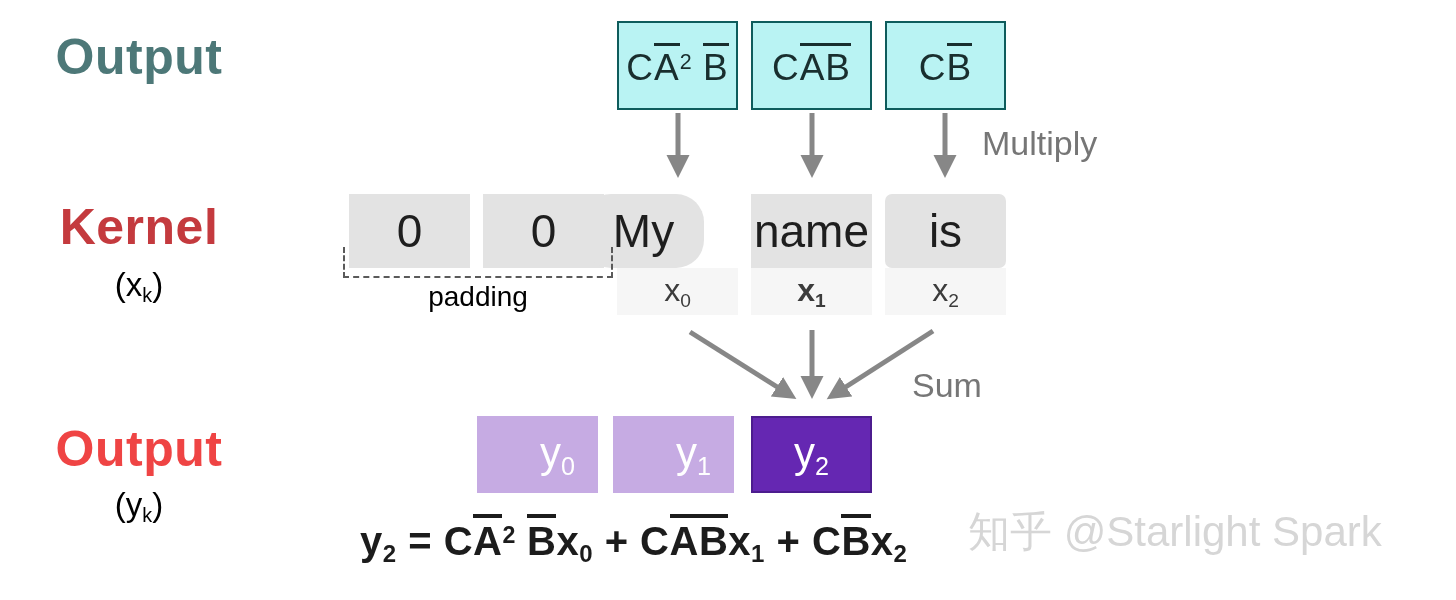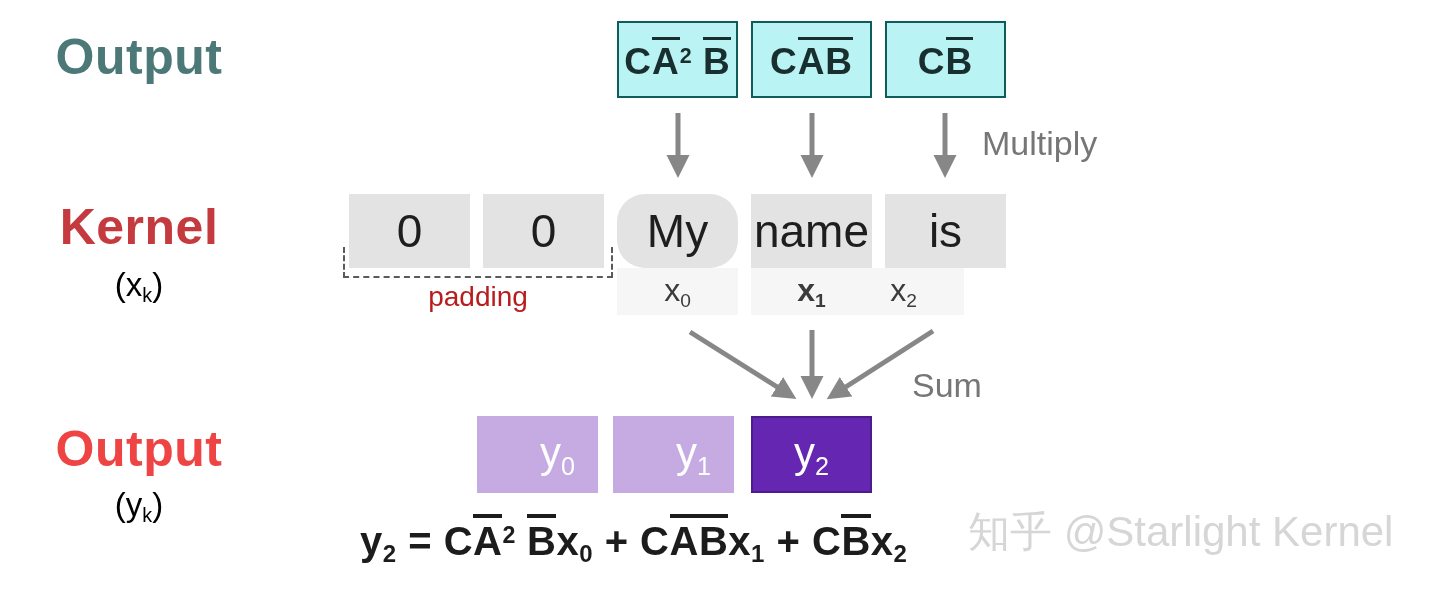--- a/index.html
+++ b/index.html
@@ -16,47 +16,47 @@
   .side-label{position:absolute;left:30px;width:218px;text-align:center;font-weight:700;letter-spacing:.5px;}
   .kernel-label{top:28px;font-size:50px;color:#4d7878;}
   .input-label{top:198px;font-size:50px;color:#c43a3e;}
   .output-label{top:420px;font-size:50px;color:#ef4444;}
   .side-sub{position:absolute;left:30px;width:218px;text-align:center;font-size:33px;color:#000000;font-weight:400;}
   .input-sub-label{top:266px;}
   .output-sub-label{top:486px;}
 
   
   .kbox{
-    position:absolute;top:21px;width:121px;height:77px;box-sizing:border-box;
+    position:absolute;top:21px;width:121px;height:89px;box-sizing:border-box;
     background:#b9f3f3;border:2px solid #0e5c5c;
     display:flex;align-items:center;justify-content:center;
-    font-size:37px;font-weight:700;color:#192e2e;letter-spacing:1px;
+    font-size:37px;font-weight:400;color:#192e2e;letter-spacing:1px;
   }
   .kbox-1{left:617px;} .kbox-2{left:751px;} .kbox-3{left:885px;}
 
   
   .icell{
     position:absolute;top:194px;width:121px;height:74px;
     background:#e3e3e3;display:flex;align-items:center;justify-content:center;
     font-size:46px;font-weight:500;color:#1e1e1e;
   }
-  .icell-1{left:349px;} .icell-2{left:483px;} .icell-3{left:617px;border-radius:28px;} .icell-4{left:751px;} .icell-5{left:885px;}
+  .icell-1{left:349px;} .icell-2{left:483px;} .icell-3{left:583px;border-radius:28px;} .icell-4{left:751px;} .icell-5{left:885px;border-radius:7px;}
   .isub{
     position:absolute;top:268px;width:121px;height:47px;
     background:#f6f6f6;display:flex;align-items:center;justify-content:center;
     font-size:32px;font-weight:400;color:#3c3c3c;
   }
-  .isub-1{left:617px;} .isub-2{left:751px;font-weight:bold;} .isub-3{left:843px;justify-content:center;}
+  .isub-1{left:617px;} .isub-2{left:751px;font-weight:bold;} .isub-3{left:885px;justify-content:center;}
 
   
   .padding-bracket{
     position:absolute;left:343px;top:247px;width:270px;height:31px;box-sizing:border-box;
     border-left:2px dashed #5a5a5a;border-right:2px dashed #5a5a5a;border-bottom:2px dashed #5a5a5a;
   }
-  .padding-label{position:absolute;left:343px;top:281px;width:270px;text-align:center;font-size:28px;color:#b91c1c;}
+  .padding-label{position:absolute;left:343px;top:281px;width:270px;text-align:center;font-size:28px;color:#000000;}
 
   
   .anno{position:absolute;color:#767676;font-size:34px;font-weight:400;white-space:nowrap;}
   .multiply-label{left:982px;top:124px;}
   .sum-label{left:912px;top:366px;}
 
   
   .obox{
     position:absolute;top:416px;width:121px;height:77px;box-sizing:border-box;
     display:flex;align-items:center;justify-content:center;
@@ -154,13 +154,13 @@
   </div>
 <div class="obox light obox-2">
     <span><span>y</span><span class="sub">1</span></span>
   </div>
 <div class="obox dark obox-3">
     <span><span>y</span><span class="sub">2</span></span>
   </div>
 
 <div class="formula"><span>y</span><span class="sub">2</span><span> = C</span><span class="ovb">A</span><span class="sup">2</span><span>&nbsp;</span><span class="ovb">B</span><span>x</span><span class="sub">0</span><span> + C</span><span class="ovb">A</span><span class="ovb">B</span><span>x</span><span class="sub">1</span><span> + C</span><span class="ovb">B</span><span>x</span><span class="sub">2</span></div>
 
-<div class="watermark">知乎 @Starlight Kernel</div>
+<div class="watermark">知乎 @Starlight Spark</div>
 
 </body></html>

